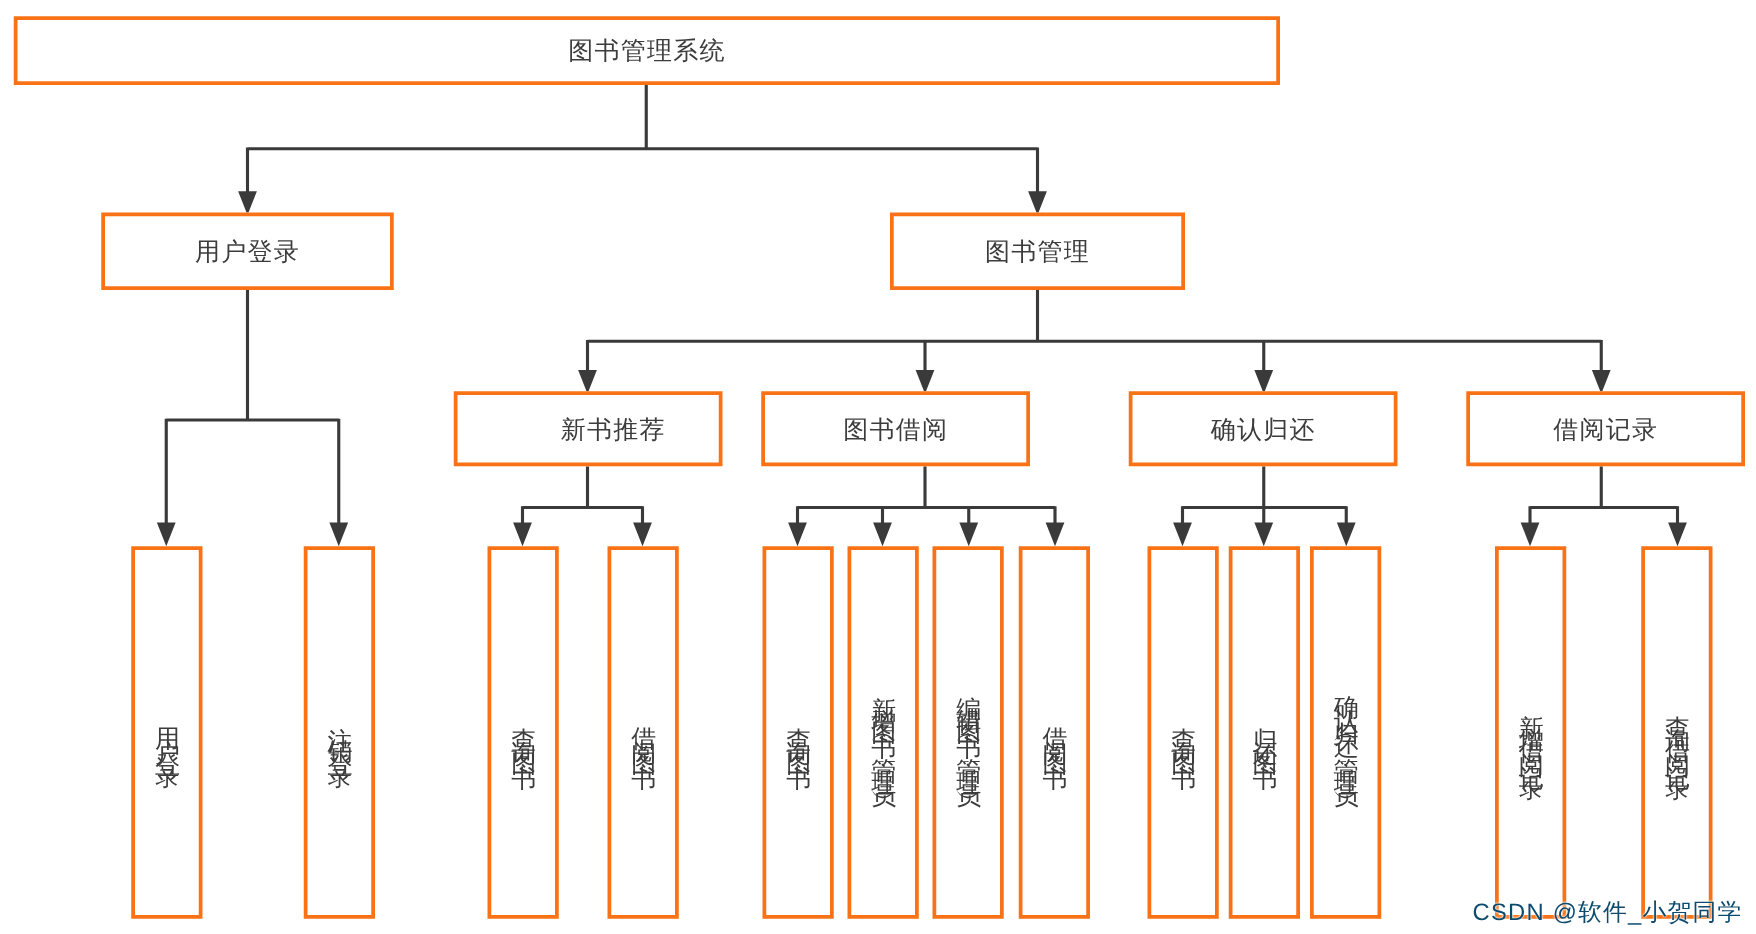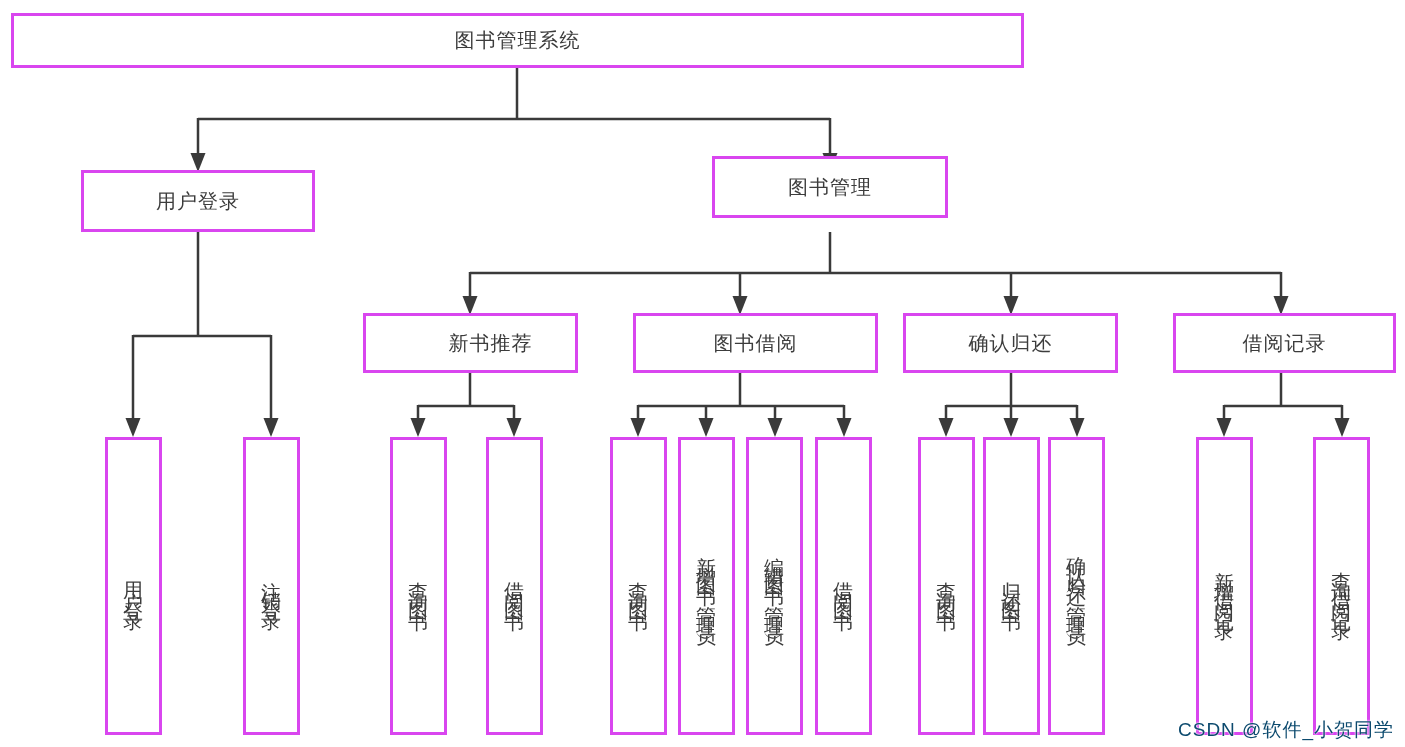--- a/index.html
+++ b/index.html
@@ -13,21 +13,21 @@
     overflow: hidden;
   }
   .connectors {
     position: absolute;
     left: 0; top: 0;
     width: 1405px; height: 747px;
   }
   .node {
     position: absolute;
     box-sizing: border-box;
-    border: 3px solid #d946ef;
+    border: 3px solid #f97316;
     background: #ffffff;
     display: flex;
     align-items: center;
     justify-content: center;
     font-size: 20px;
     letter-spacing: 1px;
     white-space: nowrap;
   }
   .node.root  { font-size: 20px; }
   .node.leaf span {
@@ -84,24 +84,24 @@
       <polygon points="1003.5,418 1018.5,418 1011,437"></polygon>
       <polygon points="1069.5,418 1084.5,418 1077,437"></polygon>
       <polygon points="1216.5,418 1231.5,418 1224,437"></polygon>
       <polygon points="1334.5,418 1349.5,418 1342,437"></polygon>
     </g>
   </svg>
 
   <div class="node root" style="left:11px; top:13px; width:1013px; height:55px;">图书管理系统</div>
 
   <div class="node" style="left:81px; top:170px; width:234px; height:62px;">用户登录</div>
-  <div class="node" style="left:712px; top:156px; width:236px; height:62px;">图书管理</div>
+  <div class="node" style="left:712px; top:170px; width:236px; height:62px;">图书管理</div>
 
   <div class="node" style="left:363px; top:313px; width:215px; height:60px;padding-left:40px;">新书推荐</div>
-  <div class="node" style="left:633px; top:313px; width:245px; height:60px;">图书借阅</div>
+  <div class="node" style="left:609px; top:313px; width:215px; height:60px;">图书借阅</div>
   <div class="node" style="left:903px; top:313px; width:215px; height:60px;">确认归还</div>
   <div class="node" style="left:1173px; top:313px; width:223px; height:60px;text-align:center;">借阅记录</div>
 
   <div class="node leaf" style="left:105px; top:437px; width:57px; height:298px;">
     <span>用户登录</span>
   </div>
   <div class="node leaf" style="left:243px; top:437px; width:57px; height:298px;">
     <span>注销登录</span>
   </div>
 

